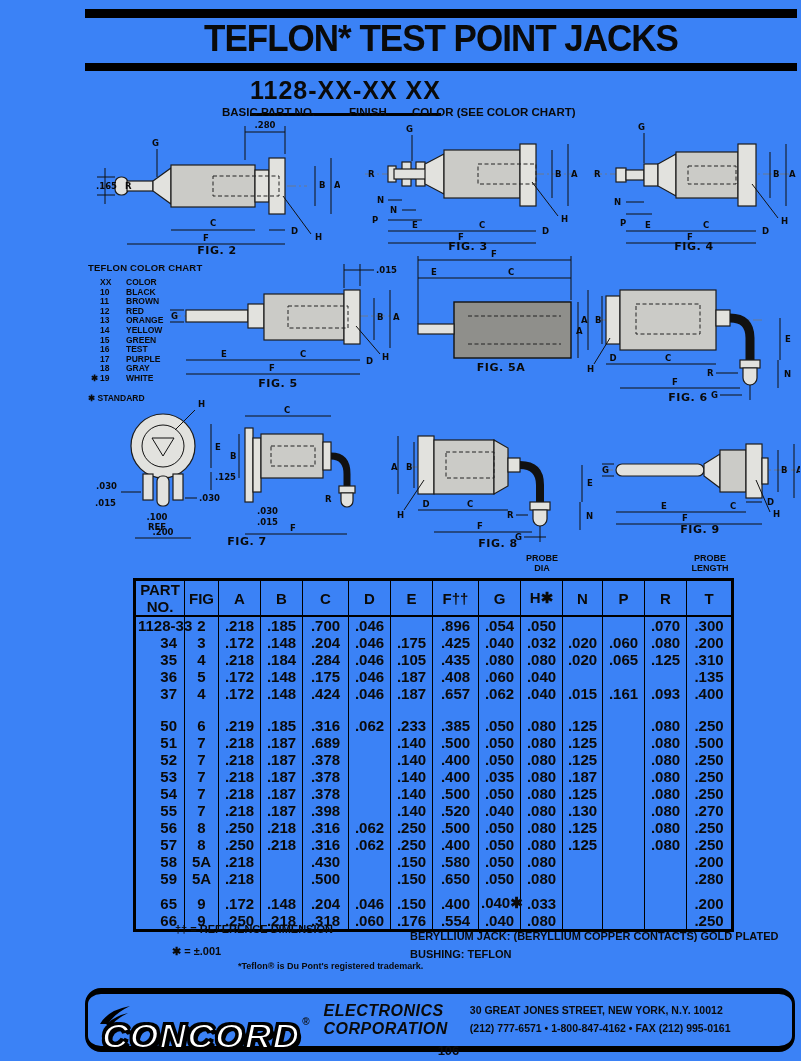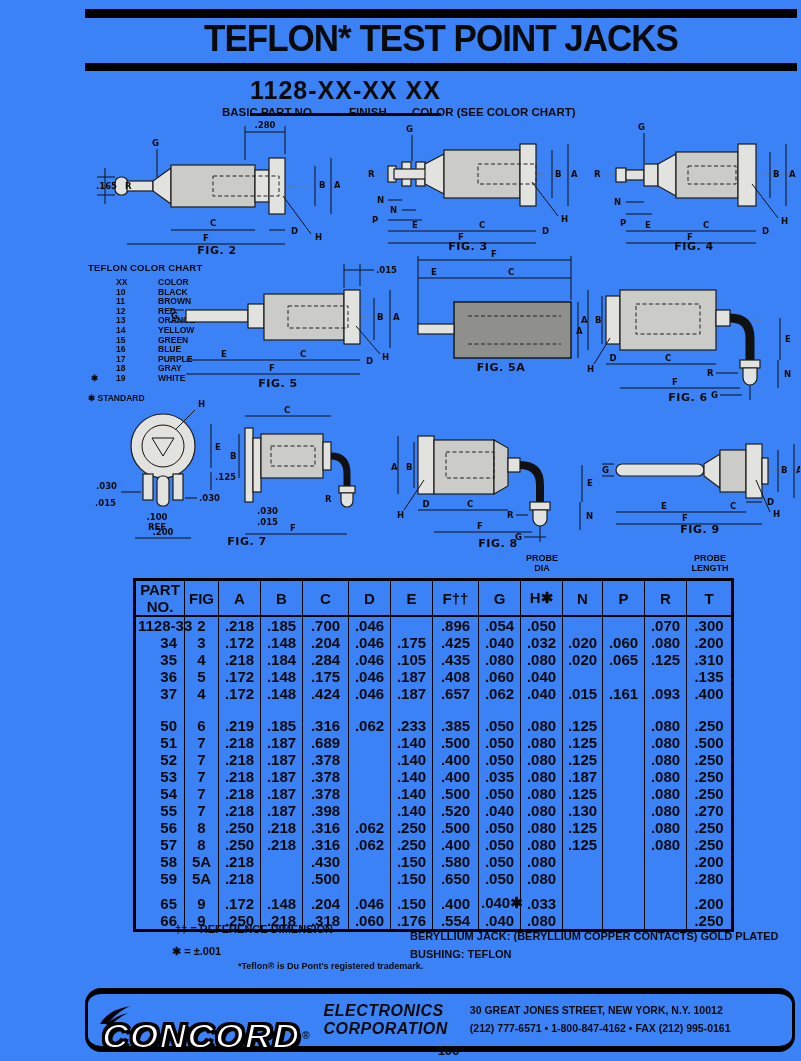--- a/index.html
+++ b/index.html
@@ -13,21 +13,21 @@
          font-size:35px;font-weight:900;letter-spacing:-1px;transform:scaleY(1.08);}
   
   .pcode{position:absolute;left:250px;top:76px;font-size:25px;font-weight:900;
          letter-spacing:1px;border-bottom:3px solid #000;padding-bottom:8px;}
   .pcode-labels{position:absolute;top:106px;left:0;width:801px;font-size:11.5px;font-weight:700;}
   .pcode-labels span{position:absolute;white-space:nowrap;}
   .lab-basic{left:222px;} .lab-finish{left:349px;} .lab-color{left:412px;}
   
   .cchart{position:absolute;left:88px;top:262px;width:160px;font-size:8.5px;font-weight:700;}
   .cchart .cc-title{font-size:9.5px;margin-bottom:5px;letter-spacing:.2px;}
-  .cc-row{display:flex;line-height:9.6px;gap:16px;}
+  .cc-row{display:flex;line-height:9.6px;}
   .cc-star{width:10px;text-align:right;padding-right:2px;}
   .cc-code{width:18px;text-align:left;}
   .cc-name{padding-left:8px;}
   .cc-foot{margin-top:9px;margin-left:0;}
   
   .fig{position:absolute;}
   .fig svg{display:block;}
   .fig text{font:700 8.5px "DejaVu Sans",sans-serif;fill:#0a0a0a;}
   .fig text.cap{font:700 11px "DejaVu Sans",sans-serif;letter-spacing:.5px;}
   .d{stroke:#111;stroke-width:1;fill:none;}
@@ -53,21 +53,21 @@
   .notes{position:absolute;left:0;top:920px;width:801px;font-size:11px;font-weight:700;}
   .note-ref{position:absolute;left:175px;top:3px;}
   .note-tol{position:absolute;left:172px;top:25px;}
   .note-terminal{position:absolute;left:410px;top:10px;}
   .note-bushing{position:absolute;left:410px;top:28px;}
   .note-tm{position:absolute;left:238px;top:41px;font-size:9px;}
   
   .band{position:absolute;left:85px;top:988px;width:704px;height:52px;
         border:3px solid #000;border-top-width:6px;border-bottom-width:6px;border-radius:16px;
         display:flex;align-items:center;}
-  .logo{position:relative;margin-left:14px;display:flex;align-items:center;margin-top:33px;}
+  .logo{position:relative;margin-left:14px;display:flex;align-items:flex-start;margin-top:33px;}
   .logo-word{font-style:italic;font-weight:900;font-size:37px;letter-spacing:1px;color:#fff;
              -webkit-text-stroke:2.2px #000;
              text-shadow:-2px -2px 0 #000,2px -2px 0 #000,-2px 2px 0 #000,2px 2px 0 #000,3px 3px 0 #000;
              line-height:1;transform:scaleY(.95);}
   .logo-reg{font-size:10px;font-weight:700;margin-top:-2px;margin-left:2px;}
   .wing{position:absolute;left:-4px;top:-14px;}
   .corp{margin-left:14px;font-style:italic;font-weight:900;font-size:16px;line-height:1.15;letter-spacing:.5px;}
   .addr{margin-left:22px;font-weight:700;font-size:10.5px;line-height:1.7;white-space:nowrap;}
   .pageno{position:absolute;left:0;top:1043px;width:801px;text-align:center;font-size:13px;font-weight:700;margin-left:48px;}
 </style>
@@ -231,21 +231,21 @@
           <span class="cc-name">YELLOW</span>
         </div>
         <div class="cc-row">
           <span class="cc-star"></span>
           <span class="cc-code">15</span>
           <span class="cc-name">GREEN</span>
         </div>
         <div class="cc-row">
           <span class="cc-star"></span>
           <span class="cc-code">16</span>
-          <span class="cc-name">BLUE</span>
+          <span class="cc-name">TEST</span>
         </div>
         <div class="cc-row">
           <span class="cc-star"></span>
           <span class="cc-code">17</span>
           <span class="cc-name">PURPLE</span>
         </div>
         <div class="cc-row">
           <span class="cc-star"></span>
           <span class="cc-code">18</span>
           <span class="cc-name">GRAY</span>

